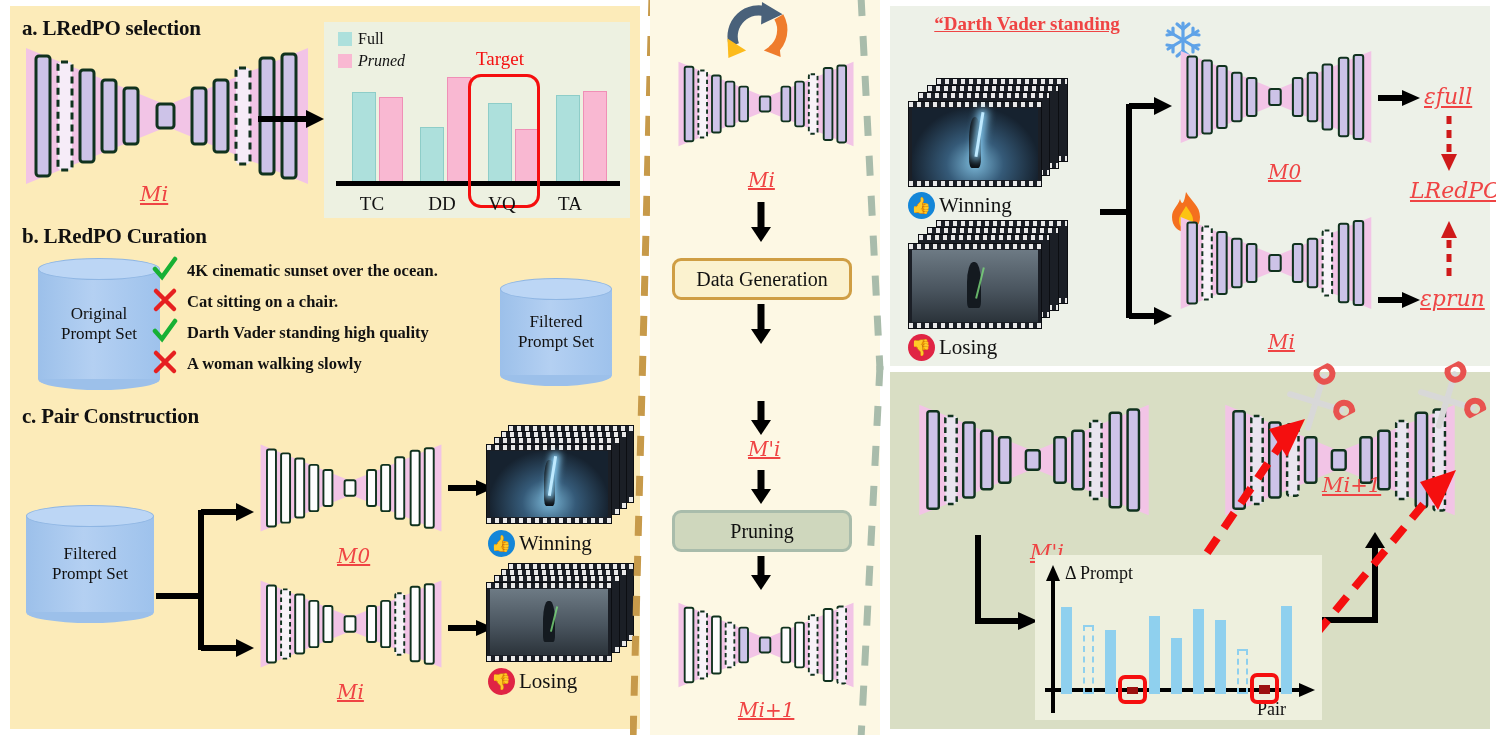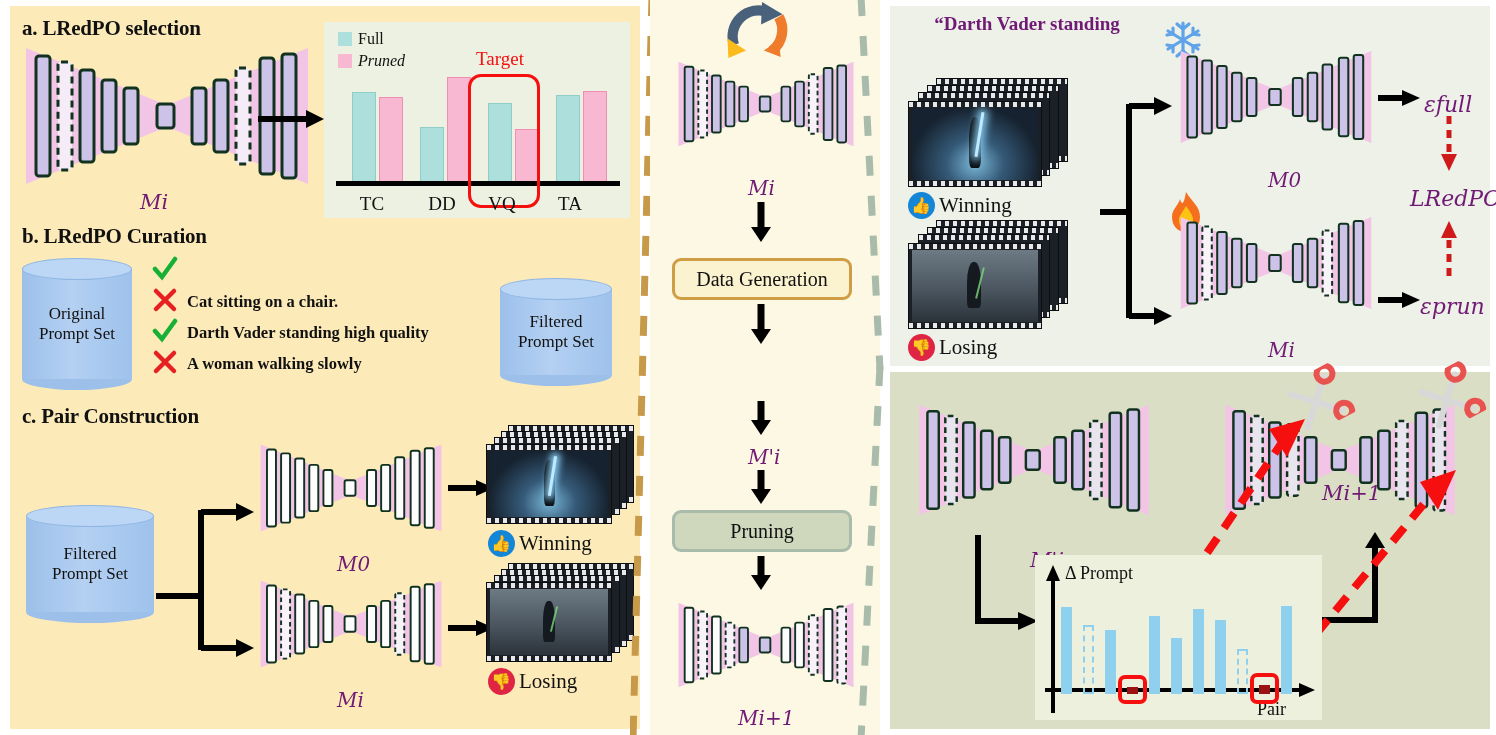--- a/index.html
+++ b/index.html
@@ -12,22 +12,22 @@
   #panel-left   {left:10px;  top:6px;  width:630px; height:723px; background:#fcebb9;}
   #panel-mid    {left:650px; top:0px;  width:230px; height:735px; background:#fdf8e4;}
   #panel-topright{left:890px;top:6px;  width:600px; height:360px; background:#edf1e8;}
   #panel-botright{left:890px;top:372px;width:600px; height:357px; background:#d9dec4;}
 
   .divider{position:absolute;top:0;height:735px;width:26px;}
 
   
   .hdr{position:absolute;font-weight:bold;font-size:21px;color:#111;
        font-family:"Liberation Serif",serif;letter-spacing:-.2px;}
-  .lbl{position:absolute;font-family:"Liberation Serif",serif;color:#701a75;}
-  .math{font-family:"DejaVu Serif",serif;font-style:italic;margin-top:8px;}
+  .lbl{position:absolute;font-family:"Liberation Serif",serif;color:#ef4444;text-decoration:underline;}
+  .math{font-family:"DejaVu Serif",serif;font-style:italic;}
 
   
   .unet{position:absolute;}
   .unet svg{display:block;overflow:visible;}
 
   
   .cyl{position:absolute;}
   .cyl .body{position:absolute;left:0;top:11px;width:100%;height:calc(100% - 22px);
         background:linear-gradient(90deg,#9cc0ea 0%,#b4d0f2 45%,#9ec2ec 100%);}
   .cyl .top{position:absolute;left:0;top:0;width:100%;height:22px;border-radius:50%;
@@ -156,36 +156,37 @@
     <div class="axis"></div>
     <div id="target-box" style="left:144px;top:52px;width:66px;height:128px;"></div>
     <div class="cat" style="left:20px;">TC</div>
     <div class="cat" style="left:90px;">DD</div>
     <div class="cat" style="left:150px;">VQ</div>
     <div class="cat" style="left:218px;">TA</div>
   </div>
 
   <div class="hdr" style="left:22px;top:224px;">b. LRedPO Curation</div>
 
-  <div class="cyl" style="left:22px;top:258px;width:110px;height:132px;">
+  <div class="cyl" style="left:38px;top:258px;width:122px;height:132px;">
     <div class="bot"></div>
     <div class="body"></div>
     <div class="top"></div>
     <div class="ctxt">
       <span>Original</span>
       <span>Prompt Set</span>
     </div>
   </div>
 
   <div class="prow" style="left:152px;top:256px;">
     <span>
       <svg width="26" height="26" viewBox="0 0 26 26">
           <path d="M3 13 L10 21 L23 3" stroke="#17b034" stroke-width="4.5" fill="none" stroke-linecap="round"></path>
         </svg>
     </span>
+    <span class="ptxt">4K cinematic sunset over the ocean.</span>
   </div>
   <div class="prow" style="left:152px;top:287px;">
     <span>
       <svg width="26" height="26" viewBox="0 0 26 26">
           <path d="M4 4 L22 22 M22 4 L4 22" stroke="#e62020" stroke-width="4.5" stroke-linecap="round"></path>
         </svg>
     </span>
     <span class="ptxt">Cat sitting on a chair.</span>
   </div>
   <div class="prow" style="left:152px;top:318px;">

